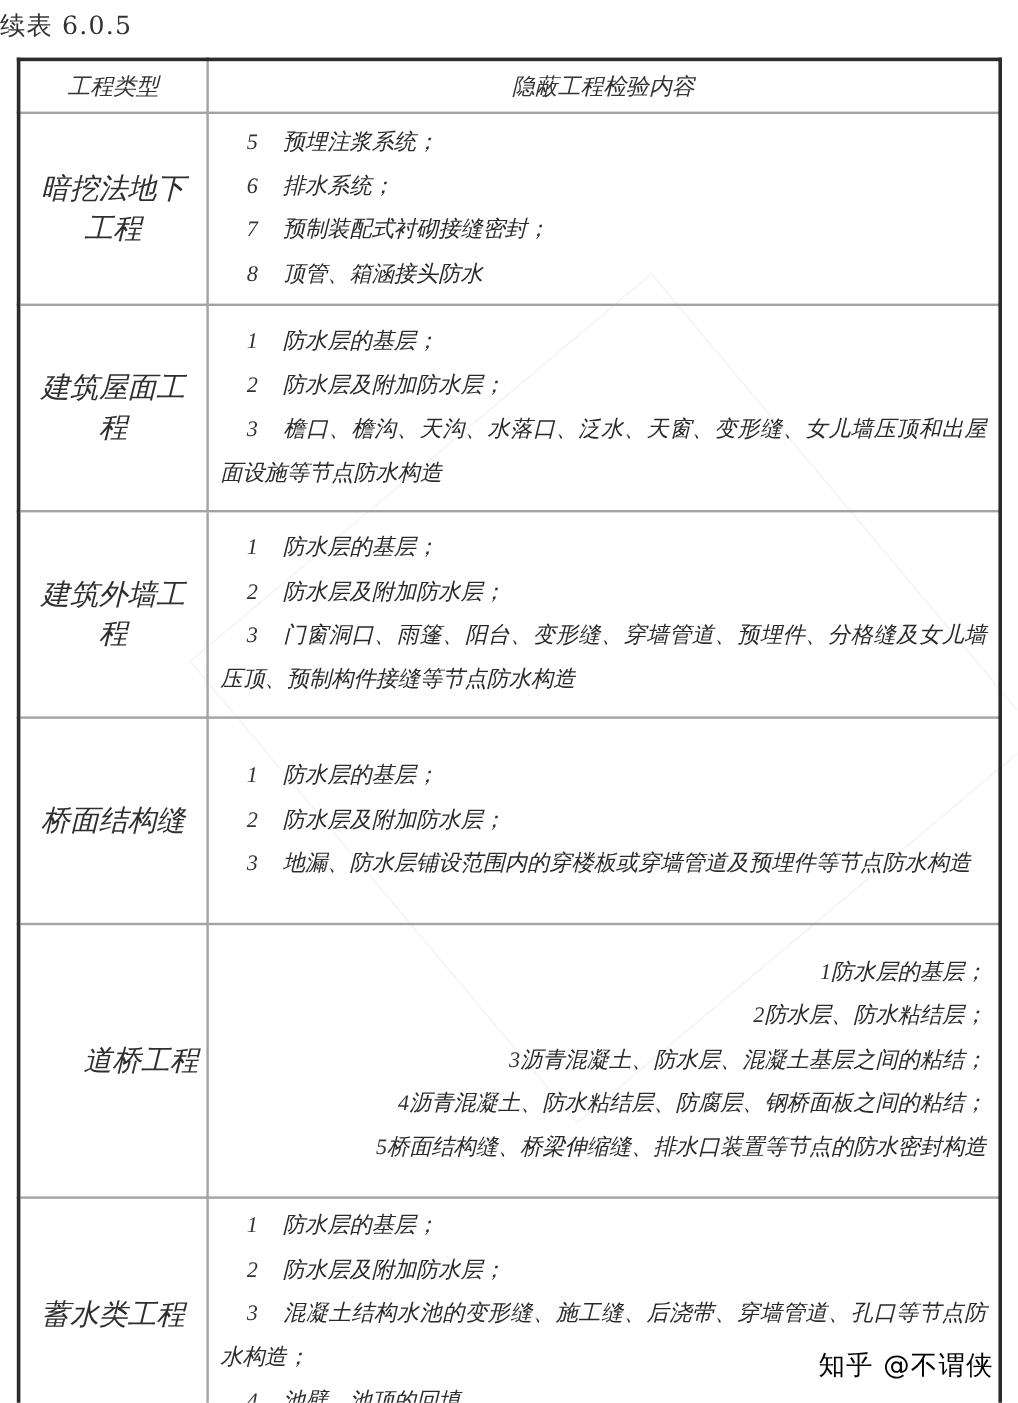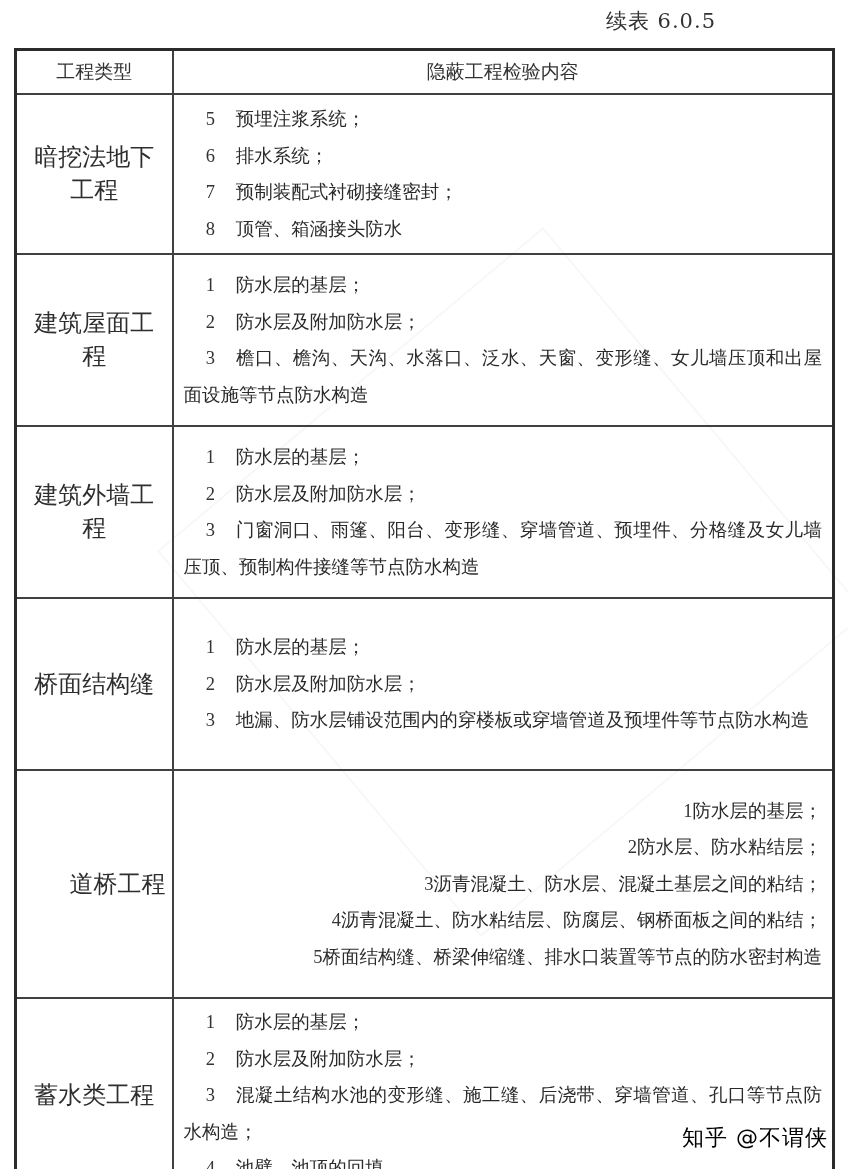--- a/index.html
+++ b/index.html
@@ -13,40 +13,41 @@
       position: relative;
       overflow: hidden;
       font-family: "DejaVu Serif", "Liberation Serif", serif;
       color: #2a2a2a;
     }
     .caption {
       position: absolute;
       left: 0;
       top: 6px;
       width: 716px;
-      text-align: right;
+      text-align: left;
       font-size: 21px;
       line-height: 30px;
       color: #333;
       letter-spacing: 1px;
     }
     table.spec {
       position: absolute;
       left: 14px;
       top: 48px;
       width: 818px;
       border-collapse: collapse;
       border: 3px solid #2b2b2b;
       table-layout: fixed;
     }
     table.spec th, table.spec td {
-      border: 2px solid #404040;
+      border: 2px solid #a3a3a3;
       padding: 0;
       font-weight: normal;
       vertical-align: middle;
+      font-style: italic;
     }
     table.spec col.c1 { width: 157px; }
     table.spec col.c2 { width: 661px; }
     .head-row th {
       height: 42px;
       font-size: 19px;
       color: #333;
       text-align: center;
     }
     .type-cell {

